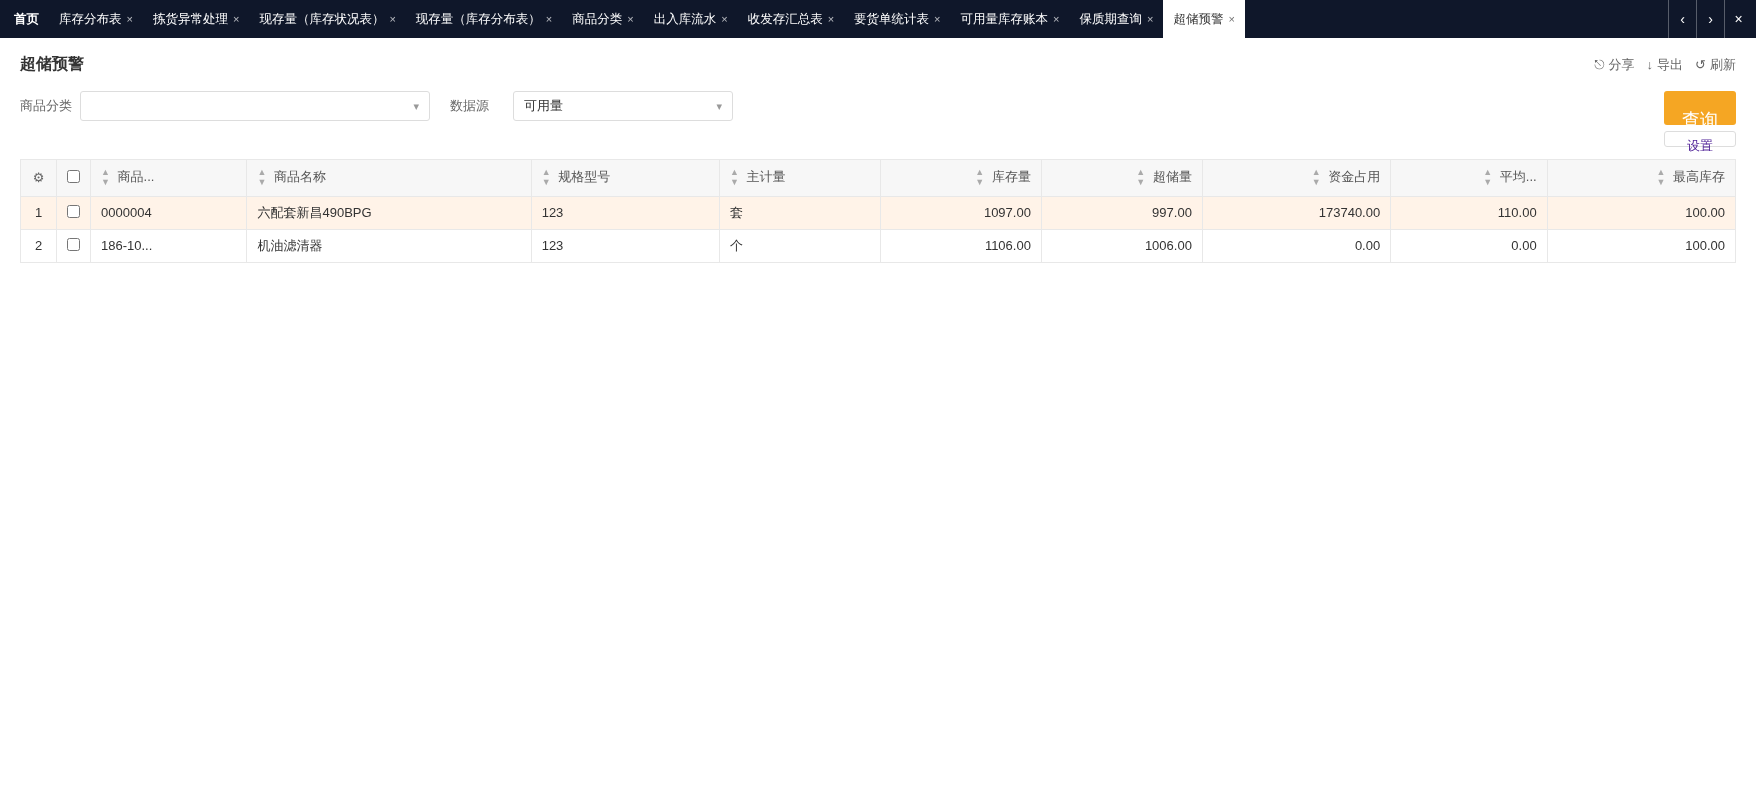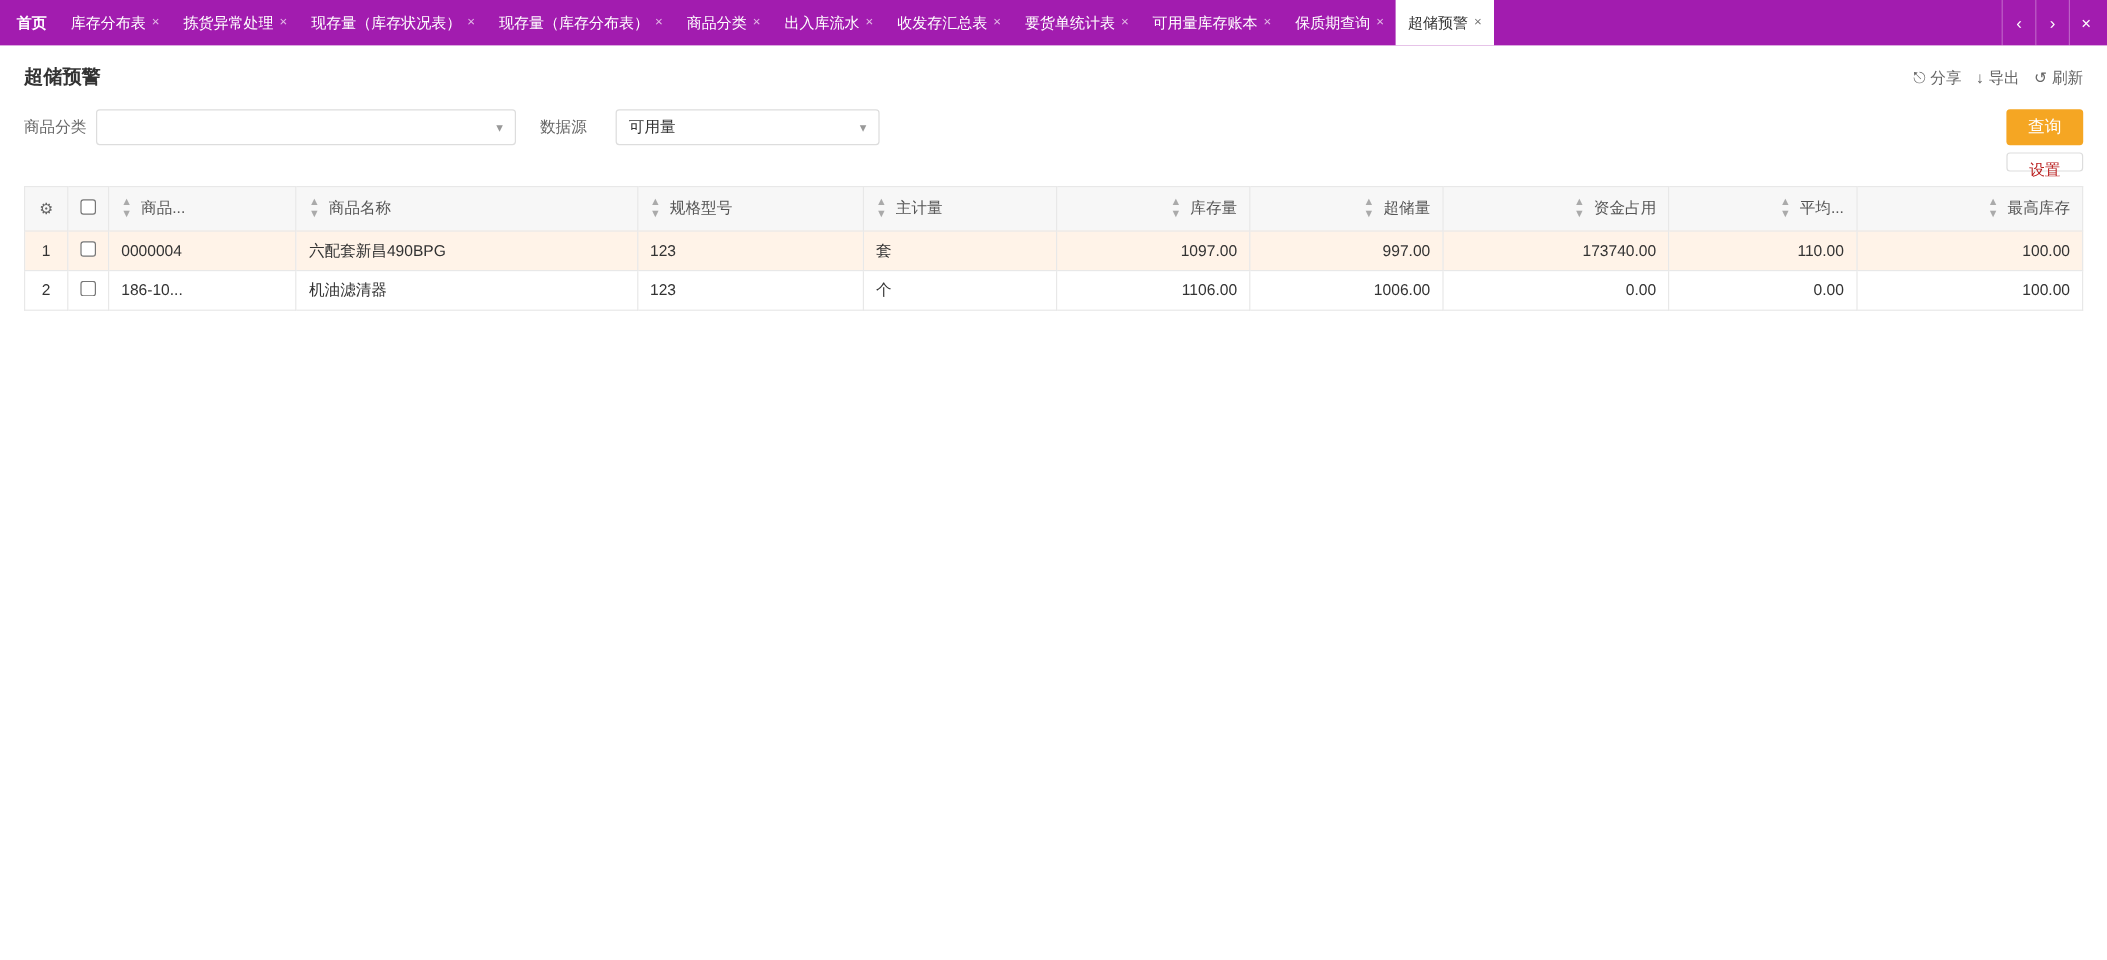--- a/index.html
+++ b/index.html
@@ -2,21 +2,21 @@
 <html><head>
   <meta charset="utf-8">
   <style>
     * { box-sizing: border-box; margin: 0; padding: 0; }
     body { font-family: "Microsoft YaHei", "PingFang SC", Arial, sans-serif; font-size: 13px; background: #f5f5f5; color: #333; }
 
     
     .top-nav {
       display: flex;
       align-items: flex-end;
-      background: #a21caf;
+      background: #0f172a;
       height: 38px;
       padding: 0 4px;
       overflow: hidden;
       white-space: nowrap;
     }
     .nav-tab {
       display: inline-flex;
       align-items: center;
       padding: 0 10px;
       height: 38px;
@@ -125,28 +125,28 @@
     .datasource-value {
       color: #333;
       font-size: 13px;
       font-family: Liberation Serif, serif;
     }
     .btn-query {
       background: #f5a623;
       color: #fff;
       border: none;
       border-radius: 3px;
-      padding: 5px 18px;
-      cursor: pointer;
-      font-size: 14px;
+      padding: 17px 18px;
+      cursor: pointer;
+      font-size: 18px;
       height: 30px;
     }
     .btn-settings {
       background: #fff;
-      color: #b91c1c;
+      color: #4c1d95;
       border: 1px solid #ddd;
       border-radius: 3px;
       padding: 5px 18px;
       cursor: pointer;
       font-size: 13px;
       height: 16px;
     }
 
     
     .data-table {

